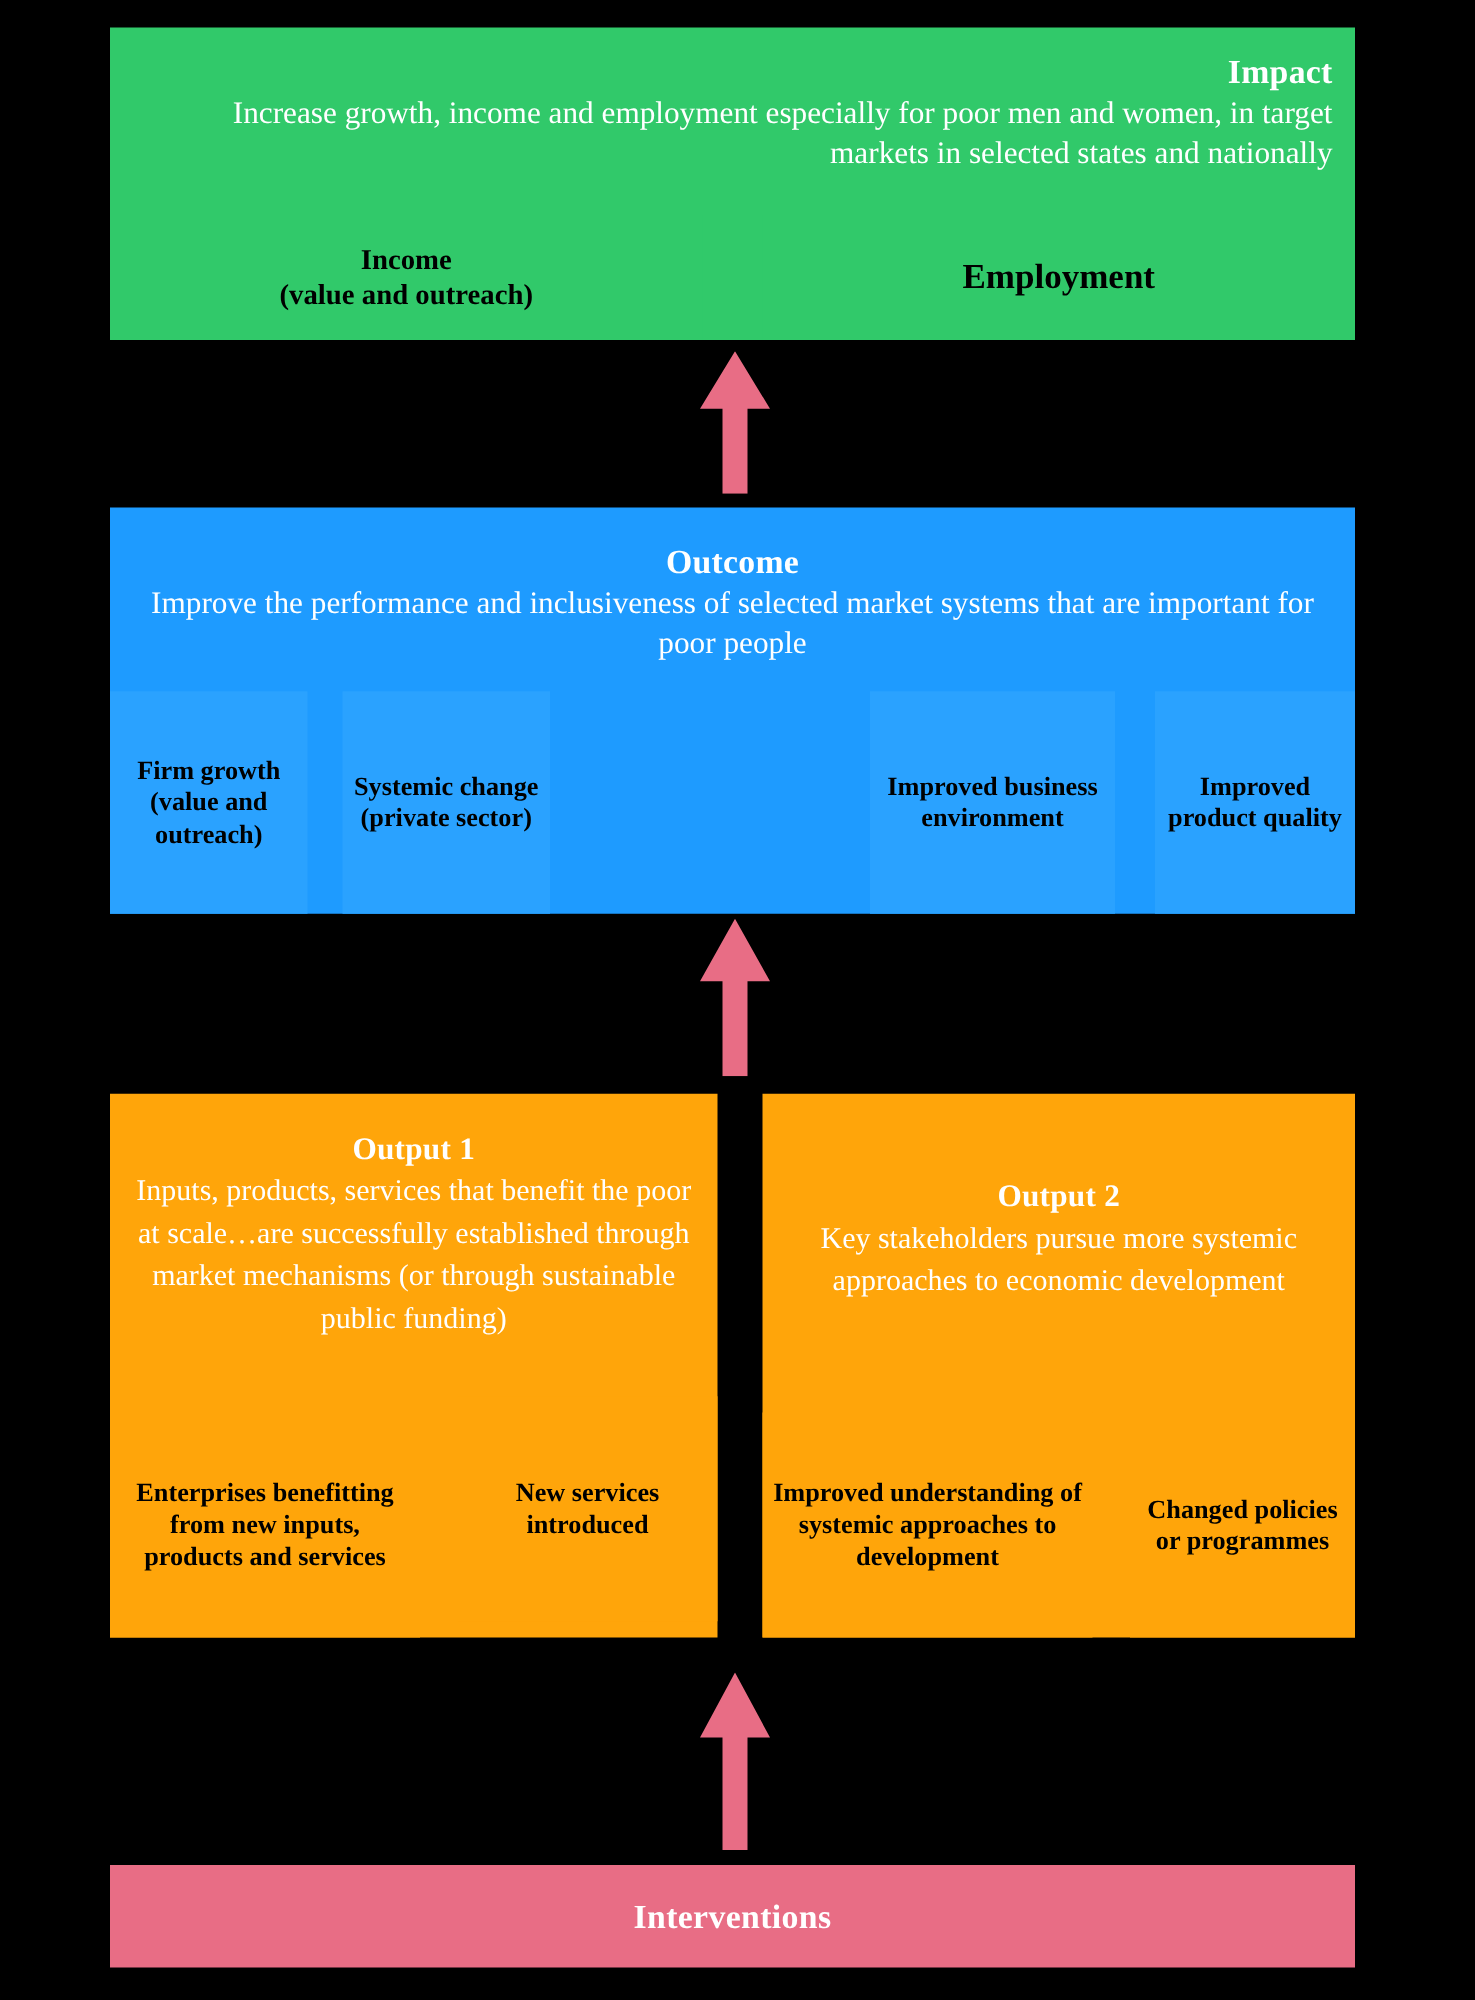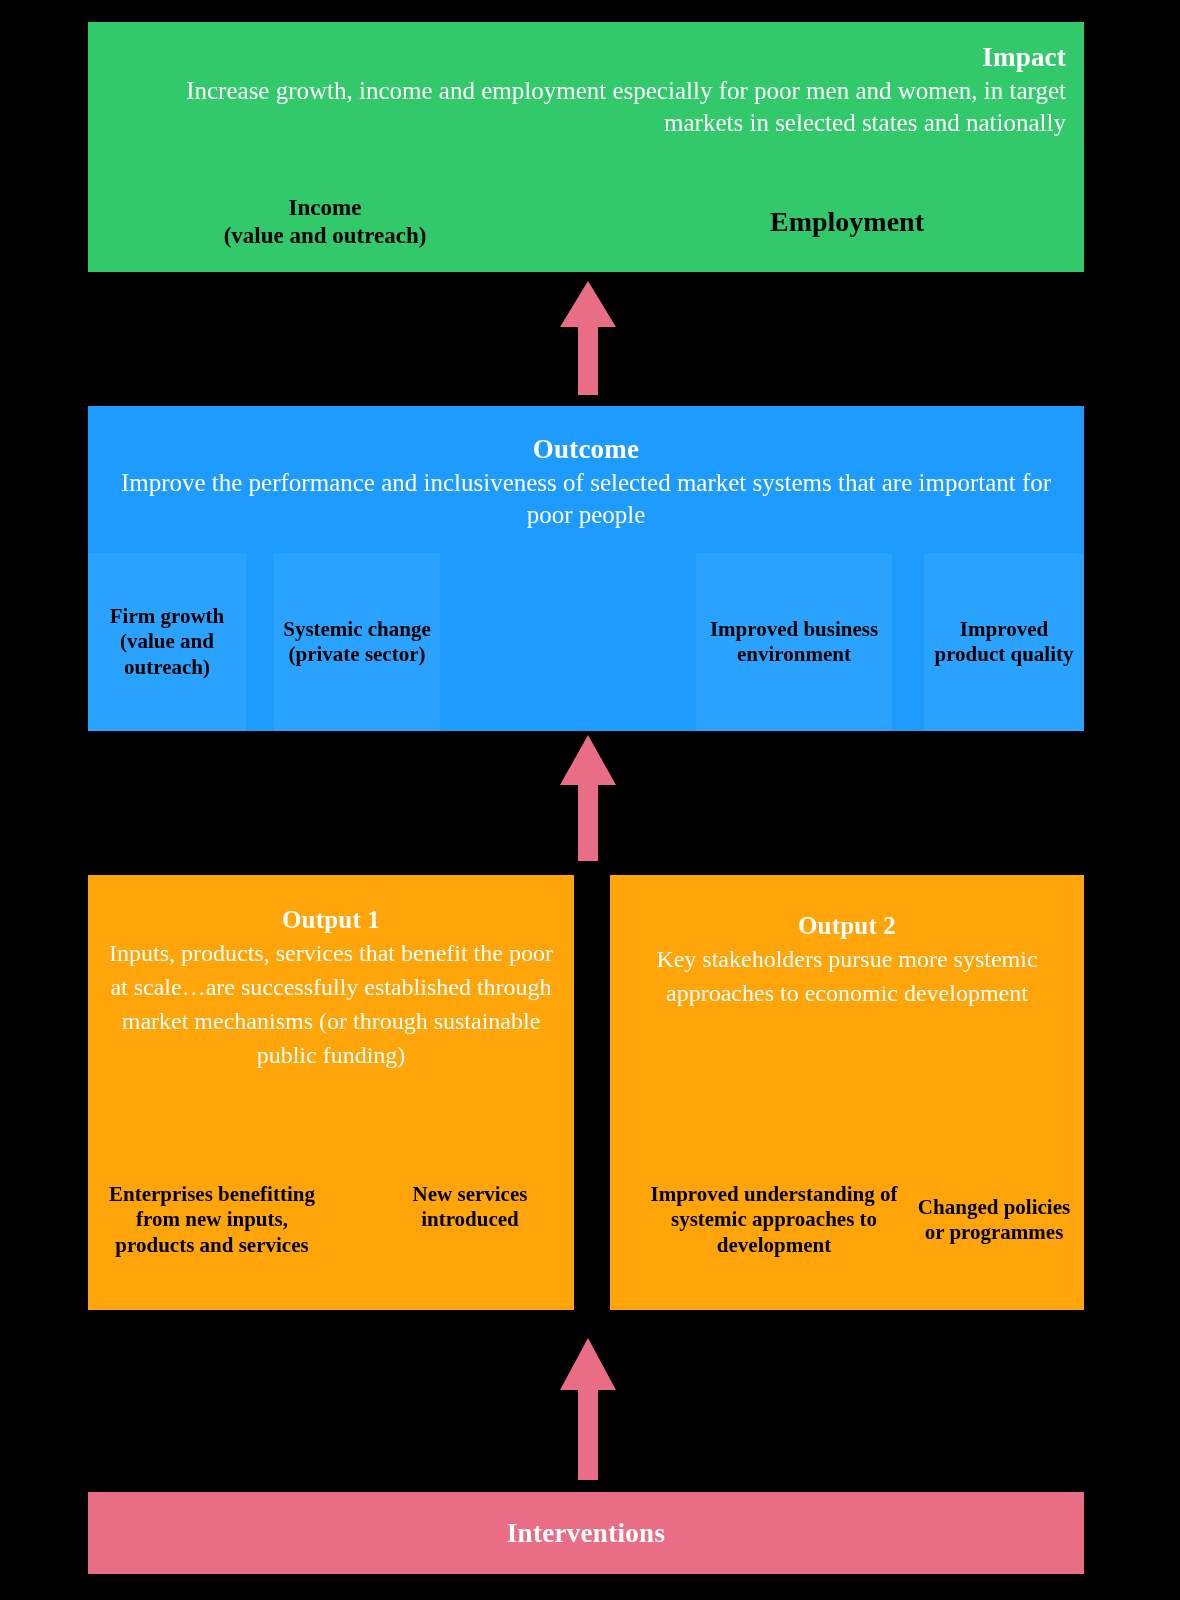--- a/index.html
+++ b/index.html
@@ -100,33 +100,33 @@
     left: 88px; top: 875px;
     width: 486px; height: 435px;
     background: #FFA50A;
   }
   #output1-band .band-header { padding-top: 30px; }
   #output2-band {
     left: 610px; top: 875px;
     width: 474px; height: 435px;
     background: #FFA50A;
   }
-  #output2-band .band-header { padding-top: 36px; }
+  #output2-band .band-header { padding-top: 68px; }
   #output1-band .band-desc,
   #output2-band .band-desc { font-size: 24px; line-height: 1.43; }
   #output1-band .band-title,
   #output2-band .band-title { font-size: 25px; }
 
   .output-sub {
     background: #FFA50A;
     font-size: 21px;
   }
   #output1-sub-0 { left: 0px;   top: 255px; width: 248px; height: 180px; }
   #output1-sub-1 { left: 278px; top: 242px; width: 208px; height: 180px; }
-  #output2-sub-0 { left: 0px;   top: 255px; width: 264px; height: 180px; margin-left: 32px; }
+  #output2-sub-0 { left: 0px;   top: 255px; width: 264px; height: 180px; }
   #output2-sub-1 { left: 294px; top: 255px; width: 180px; height: 180px; }
 
   
   #interventions-band {
     left: 88px; top: 1492px;
     width: 996px; height: 82px;
     background: #E86D85;
     display: flex;
     align-items: center;
     justify-content: center;

